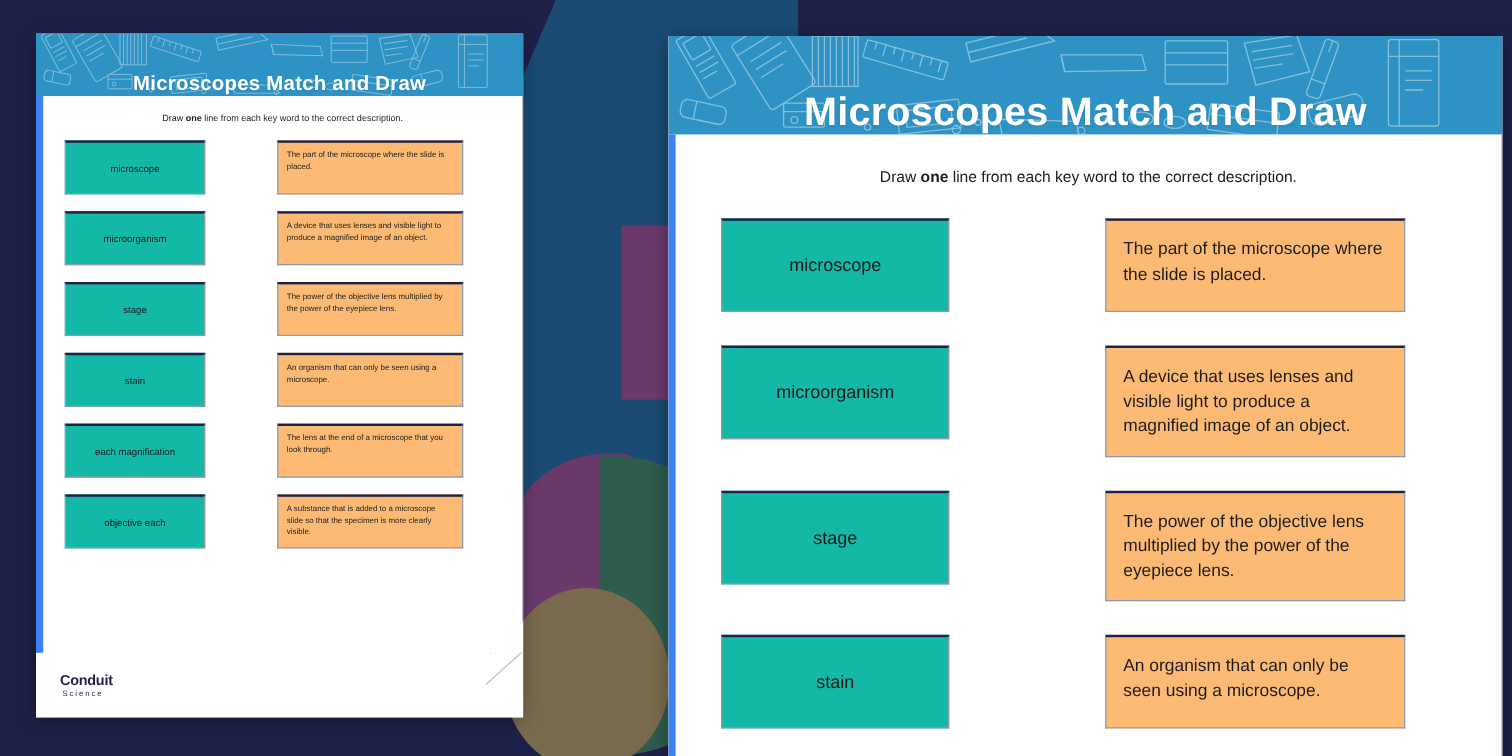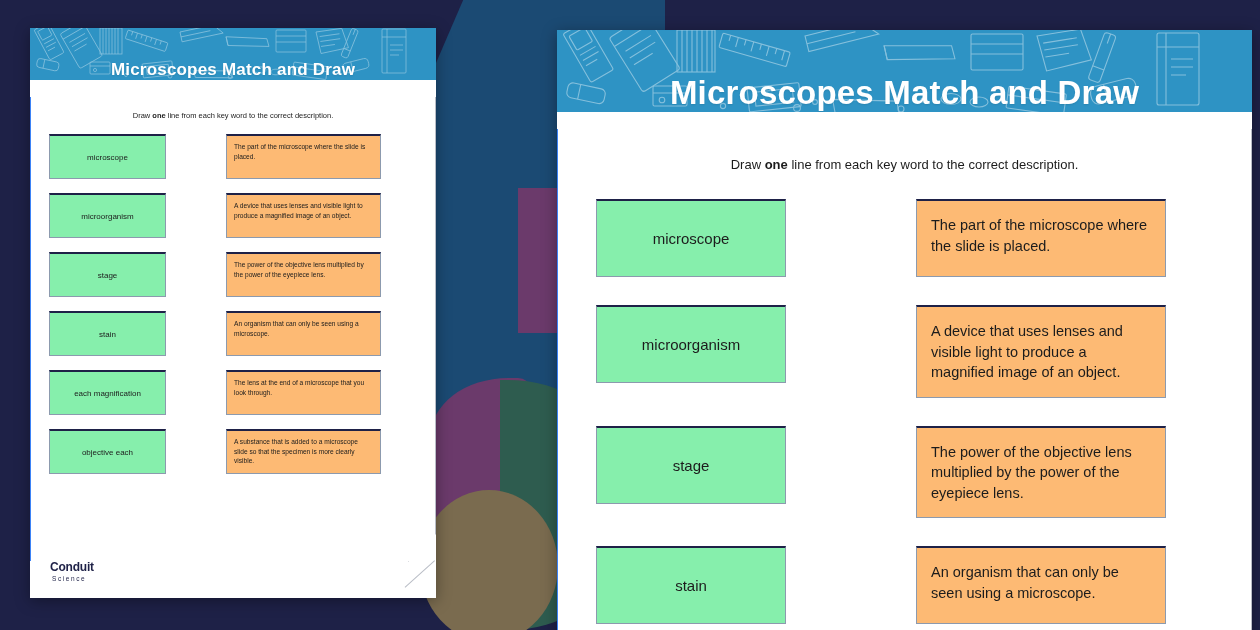--- a/index.html
+++ b/index.html
@@ -58,33 +58,32 @@
   }
   .doodles { position:absolute; inset:0; width:100%; height:100%; opacity:.55; }
   .card-title {
     position:relative; z-index:2;
     color:#ffffff; font-weight:bold; letter-spacing:.2px;
     text-align:center; white-space:nowrap;
     text-shadow:0 1px 2px rgba(0,0,0,.10);
   }
   .sheet {
     position:relative; width:100%;
-    border-left:1px solid #3b82f6;
+    border-left:6px solid #3b82f6;
     border-right:1px solid #b9bdc6;
-    margin-top:17px;
   }
   .instruction {
     text-align:center; color:#1c1c1c;
   }
   .instruction b { font-weight:bold; }
 
   .rows { display:flex; flex-direction:column; }
   .row { display:flex; align-items:flex-start; }
   .keyword-box {
-    background:#86efac;
+    background:#14b8a6;
     border:1px solid #8C9AAE;
     border-top:2px solid #1E2147;
     display:flex; align-items:center; justify-content:center;
     color:#1c1c1c; text-align:center;
   }
   .spacer { flex:0 0 auto; }
   .desc-box {
     background:#fdba74;
     border:1px solid #8C9AAE;
     border-top:2px solid #1E2147;

